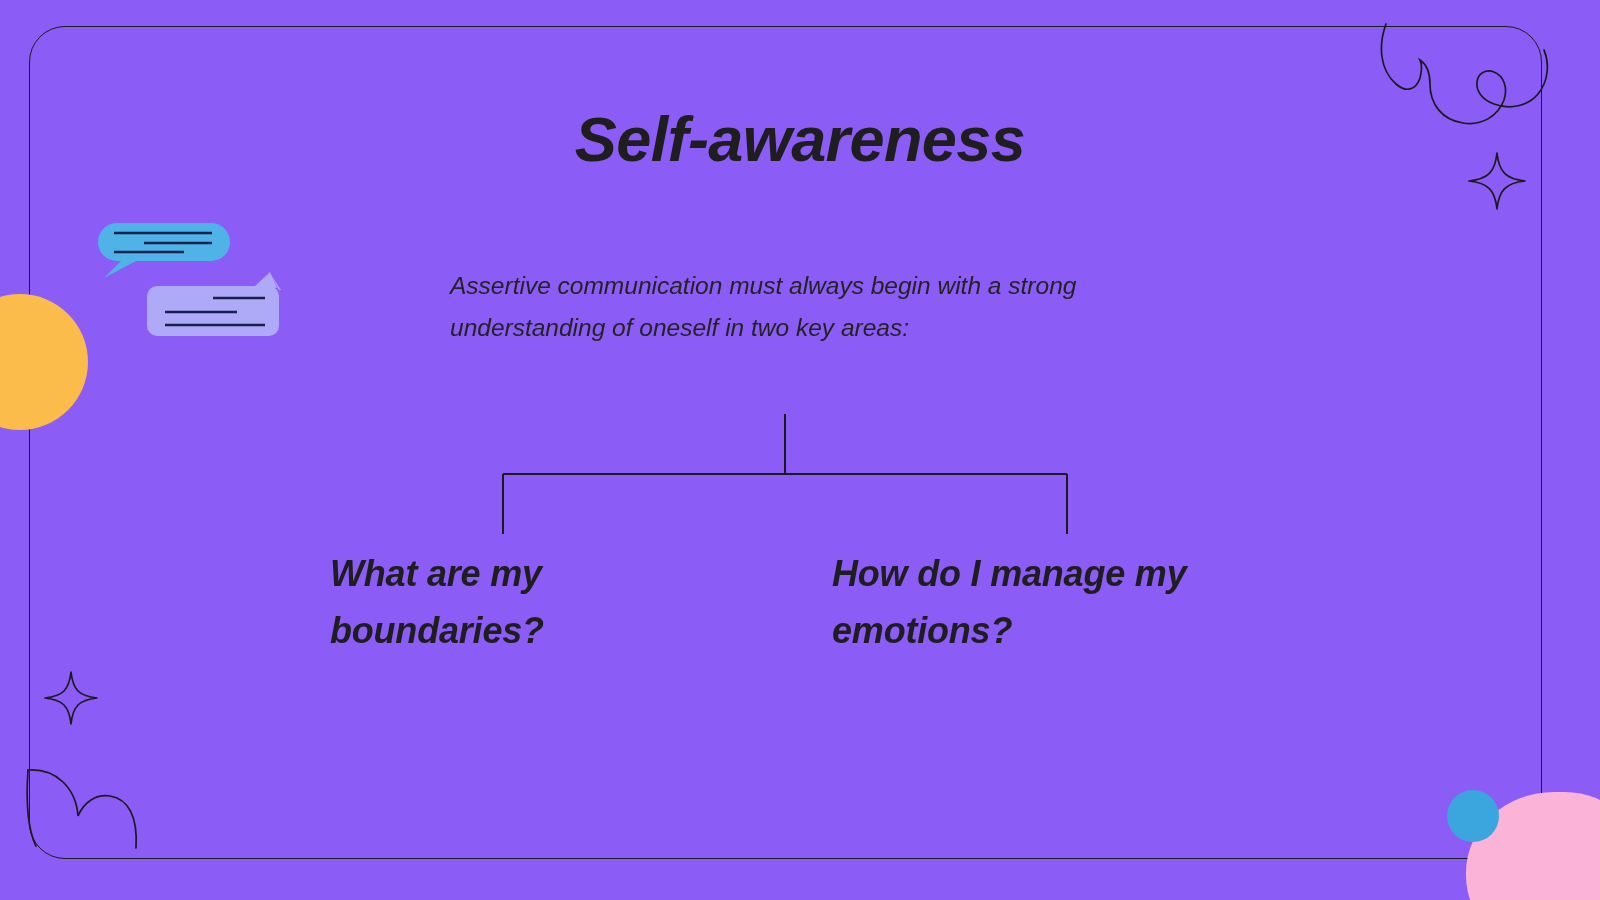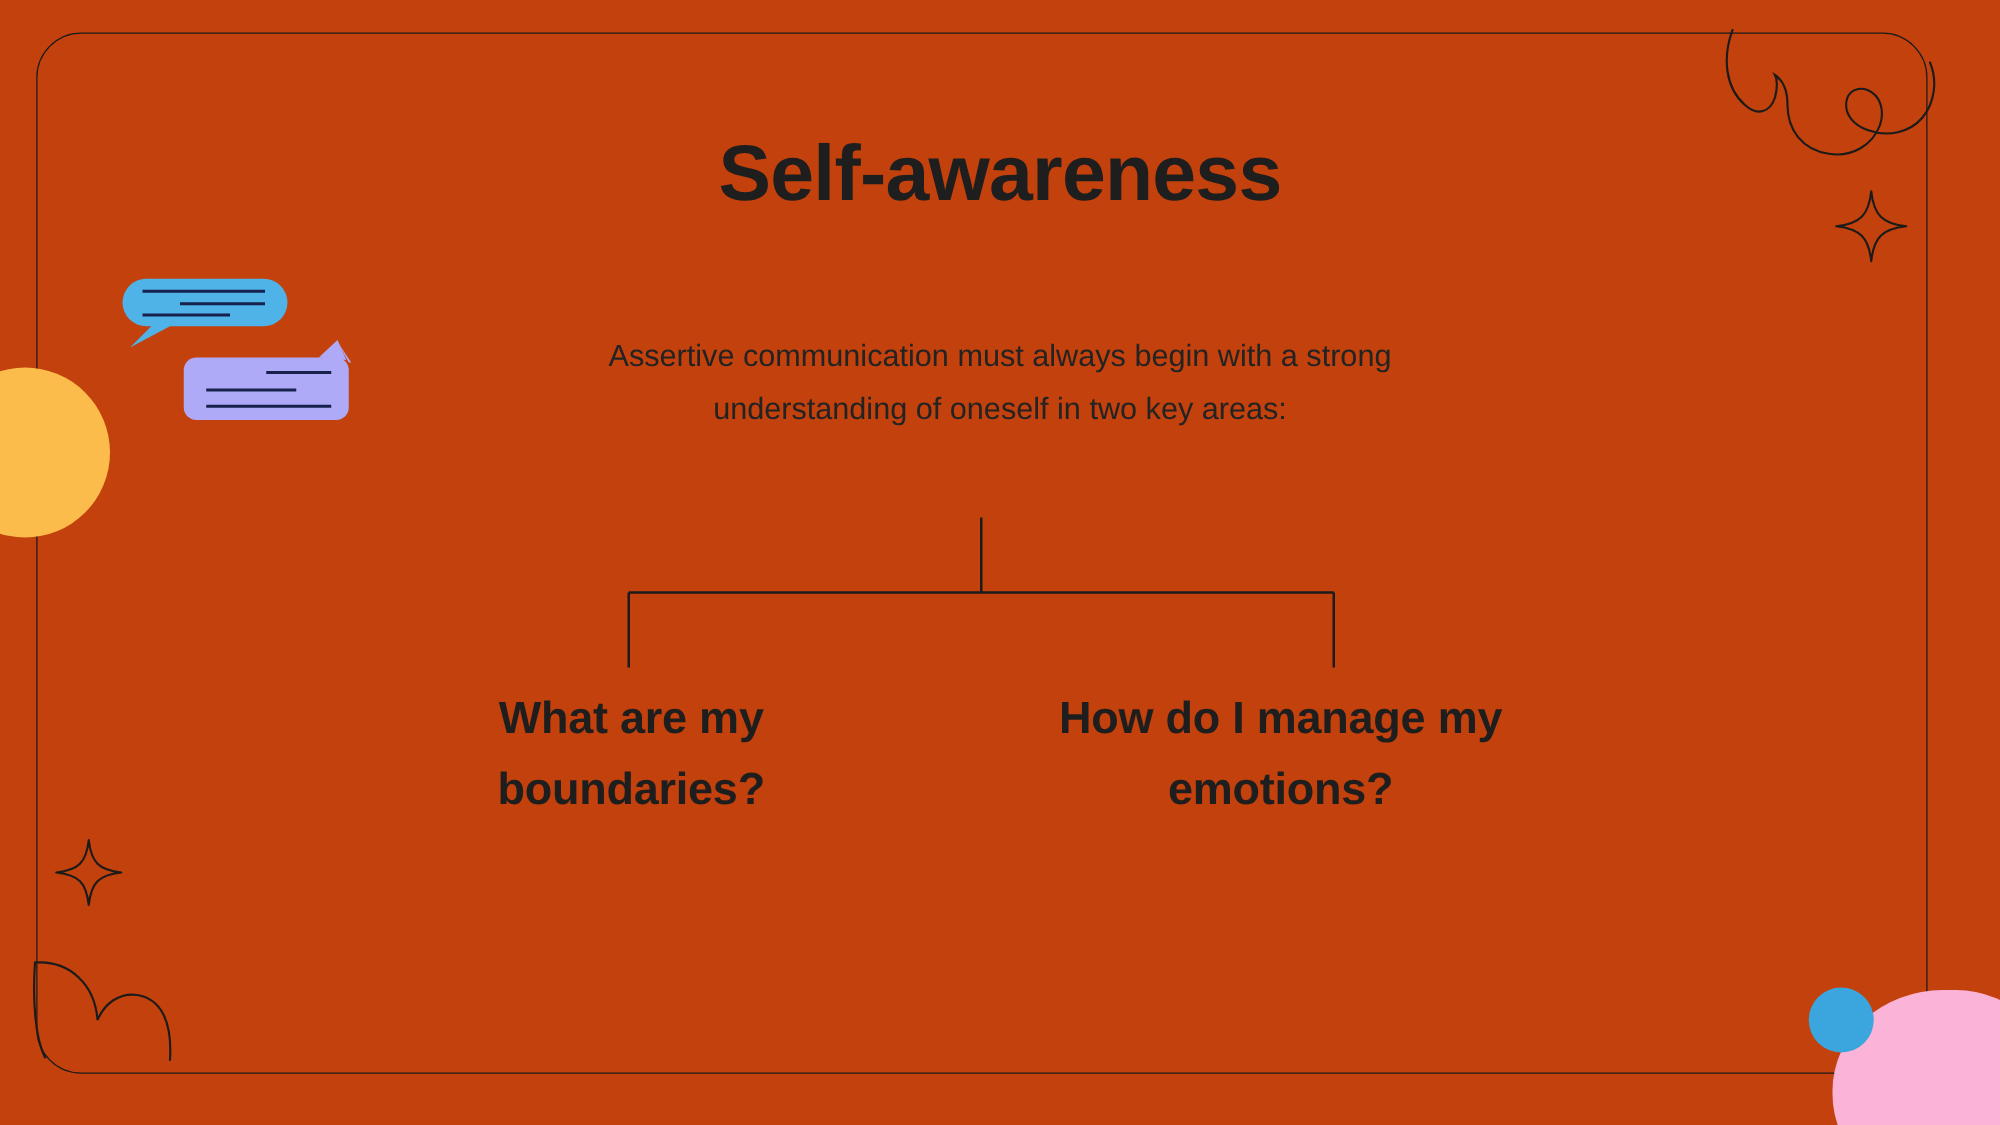--- a/index.html
+++ b/index.html
@@ -13,21 +13,22 @@
     position: relative;
     overflow: hidden;
     font-family: "Liberation Sans", sans-serif;
     -webkit-font-smoothing: antialiased;
   }
 
   
   #slide {
     position: absolute;
     inset: 0;
-    background: #c2410c;
+    background: #8b5cf6;
+    font-style: italic;
   }
 
   
   .card-frame {
     position: absolute;
     left: 29px;
     top: 26px;
     width: 1513px;
     height: 833px;
     border: 1.6px solid #1b1b1b;
@@ -100,37 +101,37 @@
     color: #1e1e1e;
     line-height: 1.08;
   }
 
   .slide-subtitle {
     position: absolute;
     left: 50%;
     transform: translateX(-50%);
     top: 265px;
     width: 700px;
-    text-align: center;
+    text-align: left;
     font-size: 24.5px;
     font-weight: 400;
     line-height: 1.72;
     color: #232323;
   }
 
   
   .connector { left: 495px; top: 410px; width: 580px; height: 130px; }
 
   .branch-label {
     position: absolute;
     font-size: 36px;
     font-weight: 700;
     color: #1e1e1e;
     line-height: 1.58;
-    text-align: center;
+    text-align: left;
     letter-spacing: -0.2px;
   }
   .branch-left  { left: 330px; top: 546px; width: 350px; }
   .branch-right { left: 832px; top: 546px; width: 385px; }
 </style>
 </head>
 <body>
 
 <div id="slide">
 

